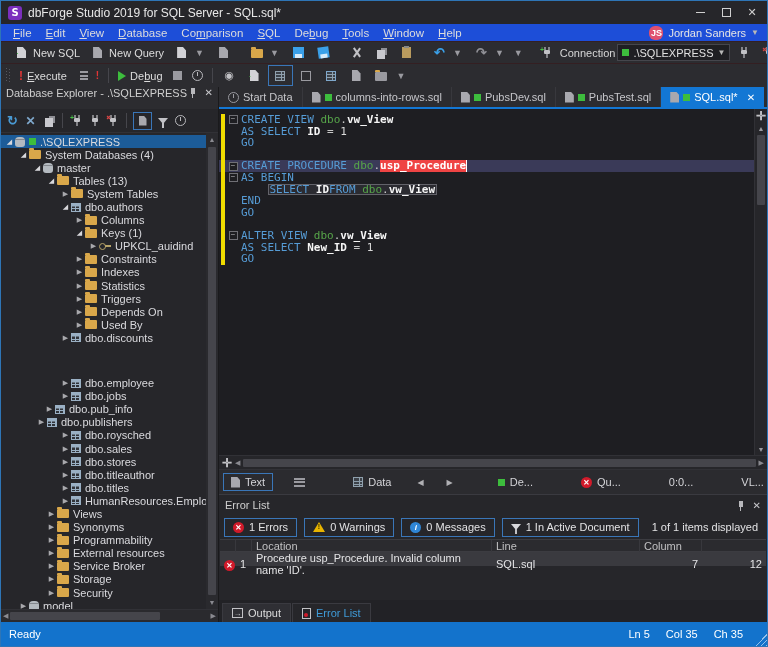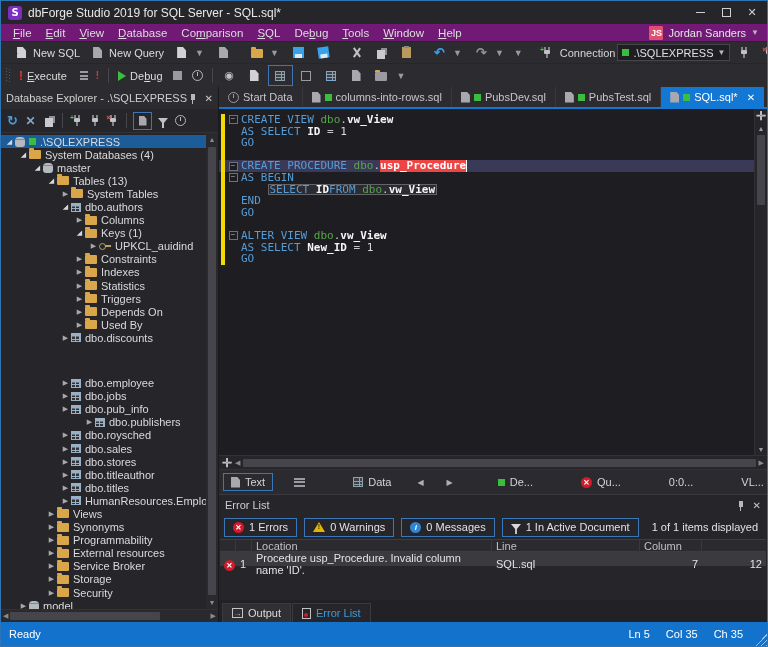--- a/index.html
+++ b/index.html
@@ -9,24 +9,24 @@
   
   .titlebar{height:23px;background:#26262a;display:flex;align-items:center;padding:0 2px;flex:none}
   .appicon{width:14px;height:14px;border-radius:3px;background:#7b2fbe;color:#fff;font-size:10px;font-weight:bold;
            display:flex;align-items:center;justify-content:center;margin:0 6px 0 5px;font-family:"DejaVu Sans",sans-serif}
   .title{font-size:12px;color:#e8e8e8}
   .winbtns{margin-left:auto;display:flex;height:100%}
   .wbtn{width:26px;display:flex;align-items:center;justify-content:center;color:#d0d0d0;font-size:11px}
   .wbtn .bar{width:9px;height:1px;background:#d0d0d0}
   .wbtn .box{width:9px;height:9px;border:1px solid #d0d0d0}
   
-  .menubar{height:17px;background:#701a75;display:flex;align-items:center;padding-left:5px;flex:none}
+  .menubar{height:17px;background:#1d4ed8;display:flex;align-items:center;padding-left:5px;flex:none}
   .mitem{padding:1px 7px;color:#dcdcdc;font-size:11.5px}
   .user{margin-left:auto;display:flex;align-items:center;gap:5px;padding-right:8px;color:#e4e4e4}
-  .jsbadge{width:14px;height:14px;background:#e0506e;border-radius:1px;color:#fff;font-size:9px;font-weight:bold;
+  .jsbadge{width:14px;height:14px;background:#e0506e;border-radius:6px;color:#fff;font-size:9px;font-weight:bold;
            display:flex;align-items:center;justify-content:center}
   .caret{font-size:8px;color:#b8b8b8}
   
   .toolbar{background:#2c2c30;display:flex;align-items:center;gap:2px;padding:0 3px;flex:none;border-top:1px solid #341f22}
   .tb1{height:22px}.tb2{height:24px}
   .grip{width:5px;height:15px;margin:0 2px;background:repeating-linear-gradient(180deg,#56565e 0 1px,transparent 1px 3px),
         repeating-linear-gradient(180deg,#56565e 0 1px,transparent 1px 3px);background-size:1px 100%,1px 100%;
         background-position:0 0,3px 1px;background-repeat:no-repeat}
   .sep{width:1px;height:15px;background:#46464c;margin:0 3px}
   .tbtn{display:flex;align-items:center;gap:4px;padding:2px 4px;color:#dcdcdc;white-space:nowrap}
@@ -57,21 +57,21 @@
       linear-gradient(#8fa0ad 0 0) 4.5px 0/1px 100% no-repeat,#3c4148}
   .combo{width:118px;height:17px;background:#1f1f23;border:1px solid #46464c;display:flex;align-items:center;gap:4px;padding:0 4px;color:#e0e0e0}
   .gsq{width:7px;height:7px;background:#3dbd3d;flex:none}
   .combo .caret{margin-left:auto}
   svg.plug{width:13px;height:13px}
   .ovf{color:#9a9aa0;font-size:9px;padding:0 2px}
   .clockic{width:11px;height:11px;border:1.5px solid #b8b8bc;border-radius:50%;position:relative}
   .clockic::after{content:"";position:absolute;left:4px;top:1px;width:1px;height:4px;background:#b8b8bc}
   
   .tabsrow{height:22px;display:flex;flex:none;background:#2c2c30}
-  .exphead{width:218px;flex:none;display:flex;align-items:center;padding:0 5px;background:#2c2c30;color:#cfcfcf;border-right:1px solid #1a1a1c}
+  .exphead{width:218px;flex:none;display:flex;padding:0 5px;background:#2c2c30;color:#cfcfcf;border-right:1px solid #1a1a1c}
   .pin{width:8px;height:11px;position:relative;margin-left:auto}
   .pin::before{content:"";position:absolute;top:1px;left:2px;width:4px;height:6px;background:#b8b8bc}
   .pin::after{content:"";position:absolute;top:7px;left:3.5px;width:1px;height:4px;background:#b8b8bc}
   .xicon{color:#c8c8cc;font-size:10px;margin-left:8px}
   .doctabs{flex:1;display:flex;align-items:stretch;border-bottom:2px solid #1377d4;overflow:hidden}
   .dtab{display:flex;align-items:center;gap:4px;padding:0 9px;color:#c6c6ca;white-space:nowrap;border-right:1px solid #38383d}
   .dtab.active{background:#1377d4;color:#fff;border-right:none}
   .dtab .close{margin-left:5px;font-size:10px;color:#fff}
   .startic{width:11px;height:11px;border:1.5px solid #9a9aa0;border-radius:50%;position:relative}
   .startic::after{content:"";position:absolute;left:4px;top:1.5px;width:1px;height:3.5px;background:#9a9aa0}
@@ -533,26 +533,26 @@
           <div class="trow" style="padding-left: 60px; margin-top: 32px;">
             <span class="tarr">▶</span>
             <span class="ticon i-table"></span>
             <span class="tlabel">dbo.employee</span>
           </div>
           <div class="trow" style="padding-left: 60px;">
             <span class="tarr">▶</span>
             <span class="ticon i-table"></span>
             <span class="tlabel">dbo.jobs</span>
           </div>
-          <div class="trow" style="padding-left: 60px;">
+          <div class="trow" style=" margin-left: 44px;">
             <span class="tarr">▶</span>
             <span class="ticon i-table"></span>
             <span class="tlabel">dbo.pub_info</span>
           </div>
-          <div class="trow" style="padding-left: 84px;">
+          <div class="trow" style="padding-left: 36px;">
             <span class="tarr">▶</span>
             <span class="ticon i-table"></span>
             <span class="tlabel">dbo.publishers</span>
           </div>
           <div class="trow" style="padding-left: 60px;">
             <span class="tarr">▶</span>
             <span class="ticon i-table"></span>
             <span class="tlabel">dbo.roysched</span>
           </div>
           <div class="trow" style="padding-left: 60px;">

